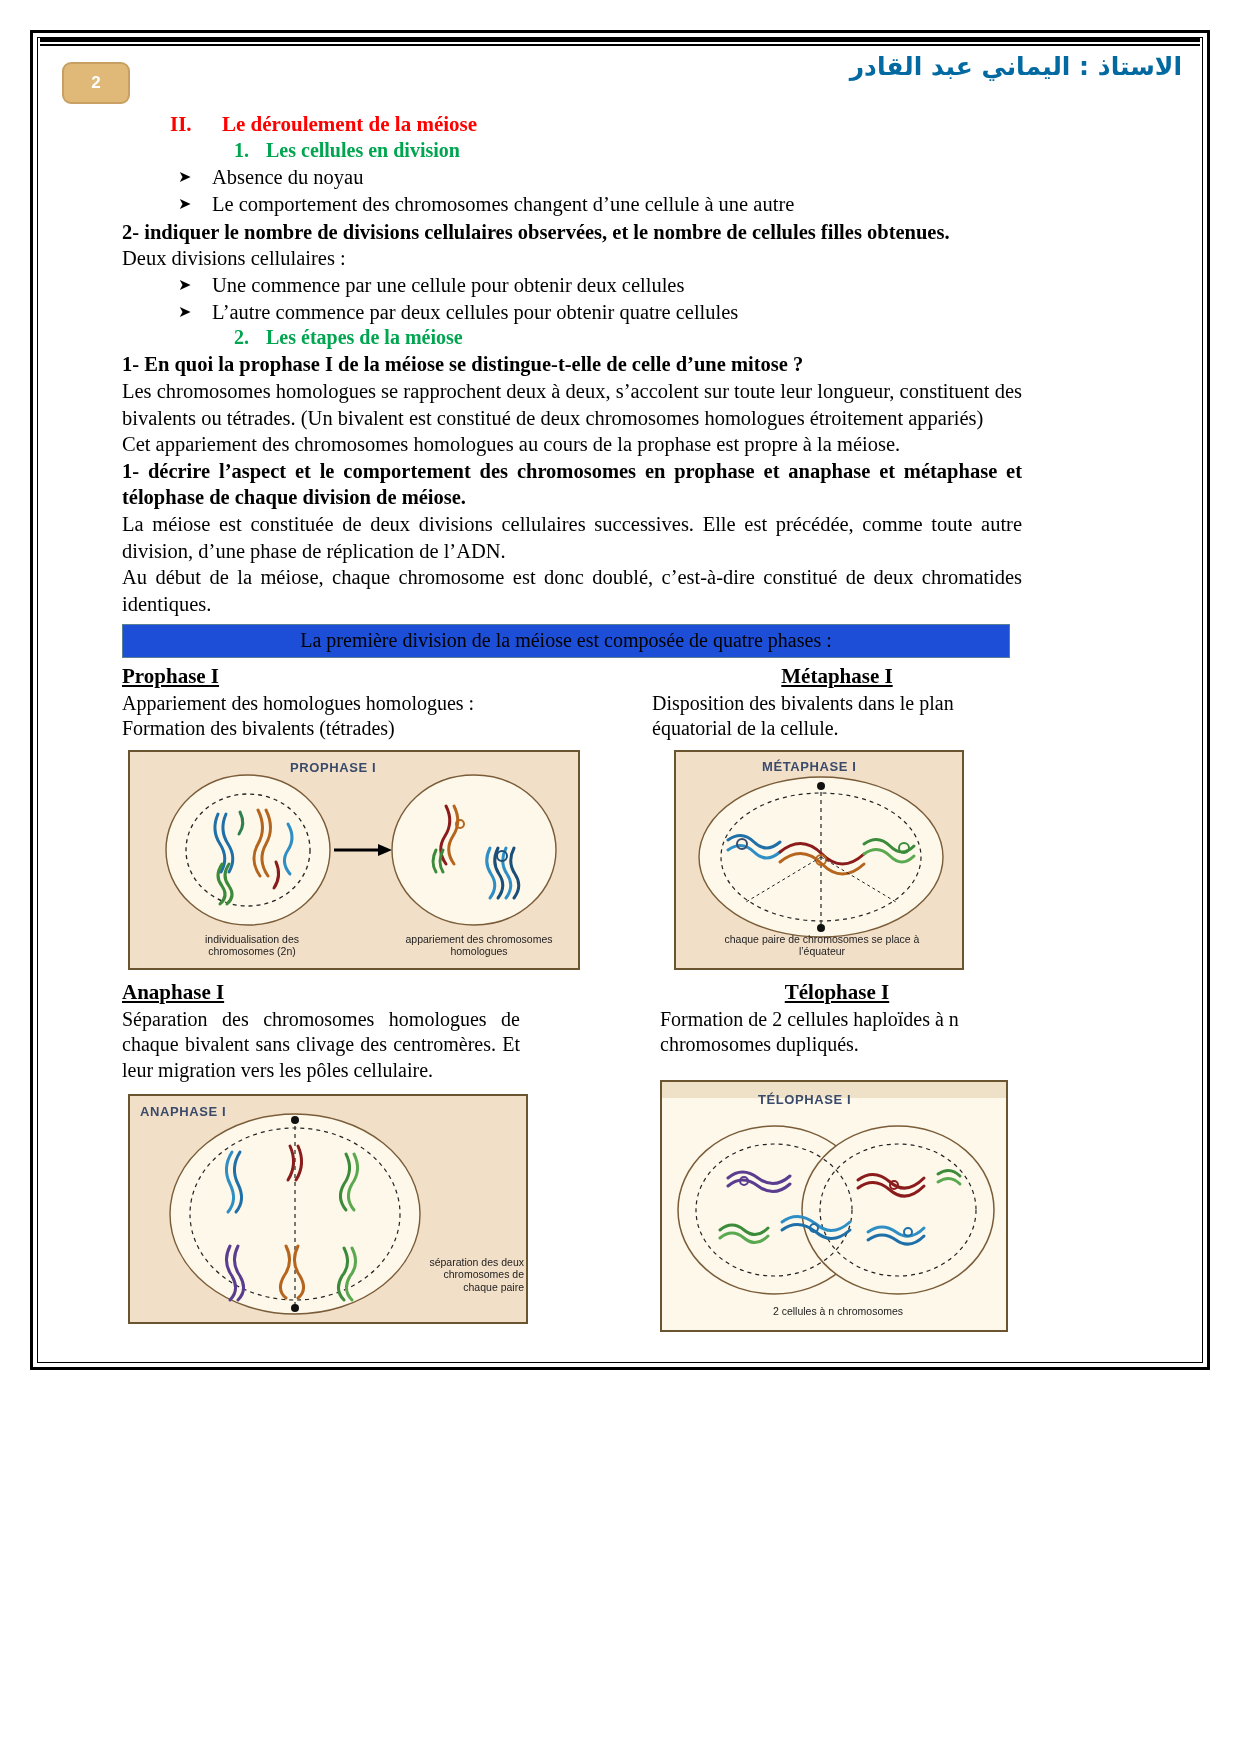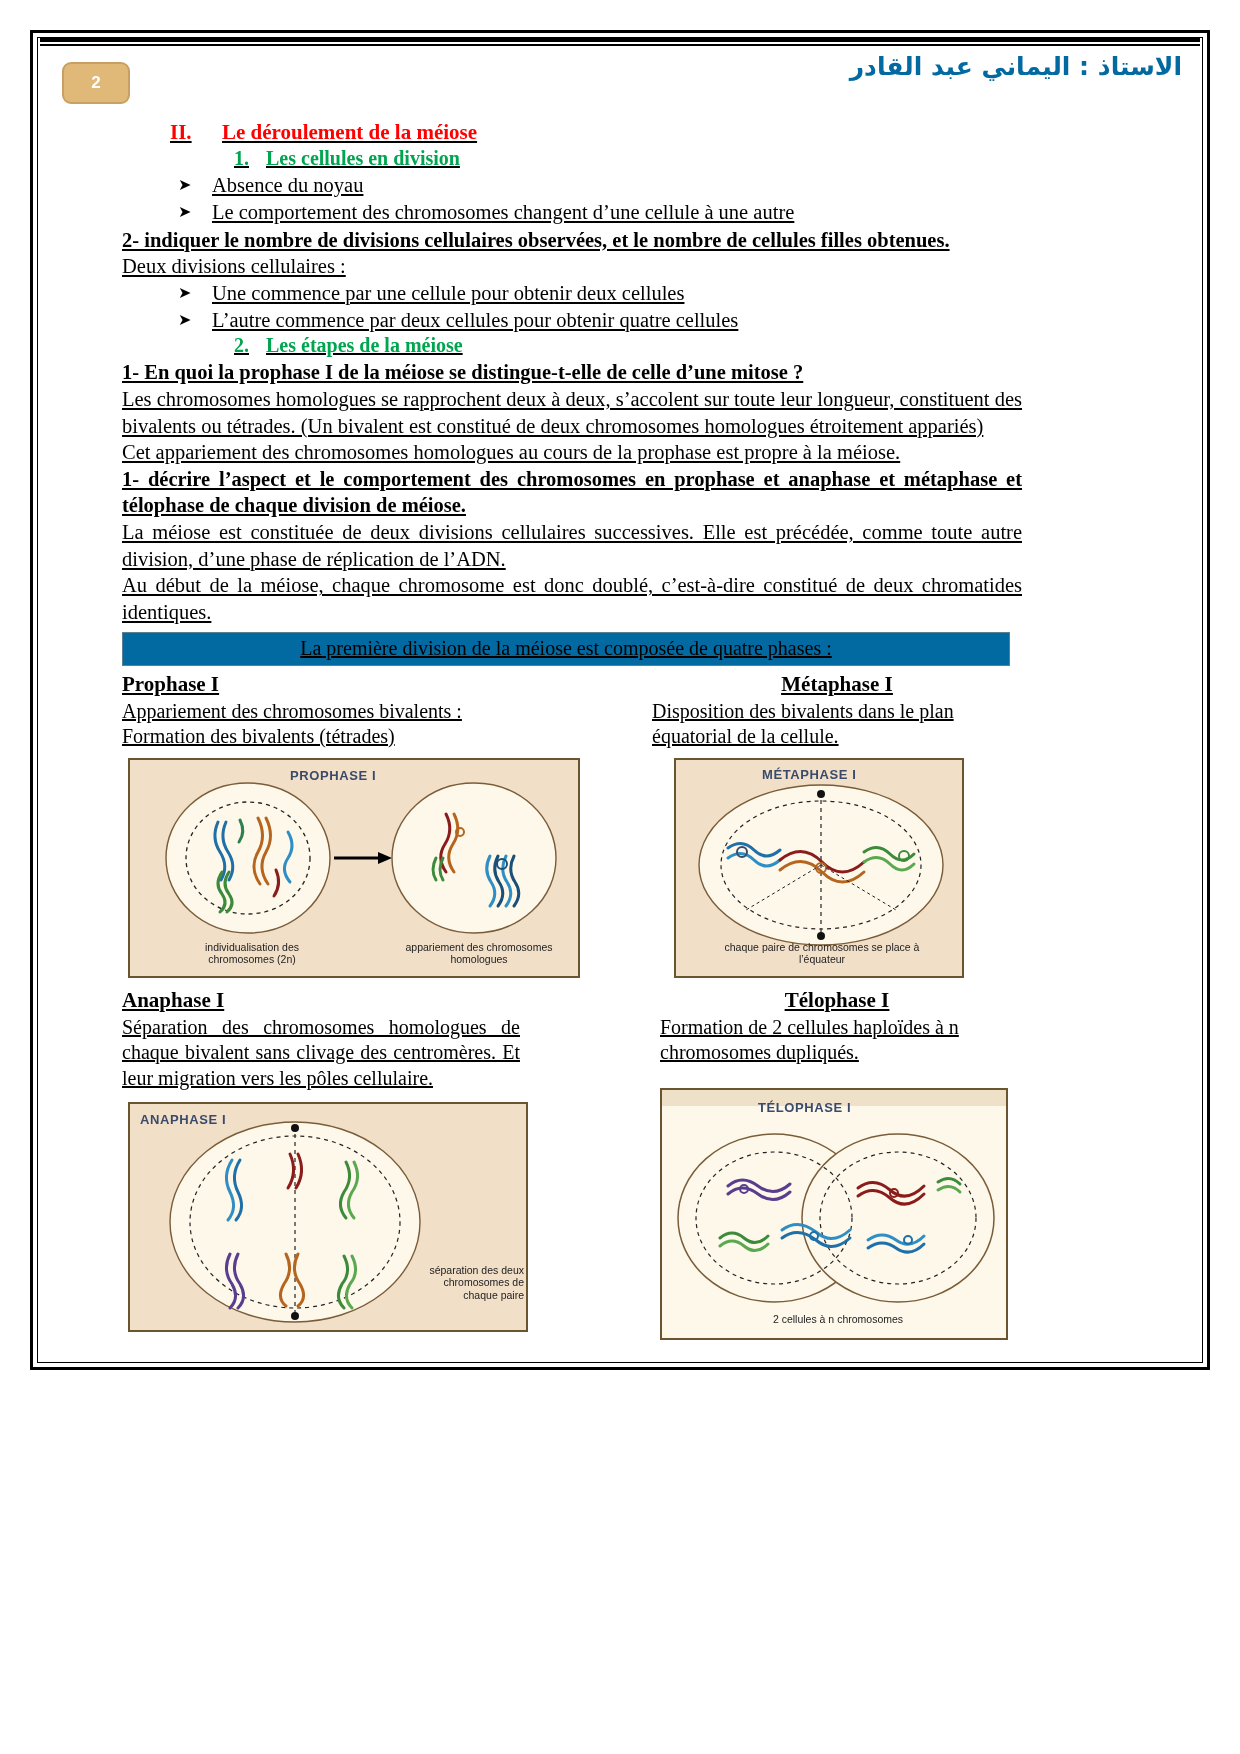--- a/index.html
+++ b/index.html
@@ -60,23 +60,22 @@
     font-family: "DejaVu Sans", sans-serif;
     font-size: 25px;
     font-weight: bold;
     color: #0369a1;
     white-space: nowrap;
   }
 
   
   .content {
     position: absolute;
-    left: 122px; top: 120px;
+    left: 122px; top: 112px;
     width: 900px;
-    text-decoration: underline;
   }
 
   .h-roman {
     color: #ff0000;
     font-weight: bold;
     font-size: 21px;
     margin: 0 0 2px 0;
     padding-left: 48px;
     display: flex;
     gap: 26px;
@@ -124,21 +123,21 @@
     content: "\27A4";
     position: absolute;
     left: 0;
     font-size: 16px;
     top: 2px;
   }
 
   
   .banner {
     margin-top: 6px;
-    background: #0369a1;
+    background: #1d4ed8;
     border: 1px solid #5b7f93;
     text-align: center;
     font-size: 20px;
     padding: 4px 0 5px 0;
     width: 888px;
   }
 
   
   .phases {
     display: grid;
@@ -244,21 +243,21 @@
 
   <p class="a just">La méiose est constituée de deux divisions cellulaires successives. Elle est précédée, comme toute autre division, d’une phase de réplication de l’ADN.</p>
   <p class="a just">Au début de la méiose, chaque chromosome est donc doublé, c’est-à-dire constitué de deux chromatides identiques.</p>
 
   <div class="banner">La première division de la méiose est composée de quatre phases :</div>
 
   <div class="phases">
 
     <div>
       <p class="phase-title">Prophase I</p>
-      <p class="phase-desc">Appariement des chromosomes bivalents :</p>
+      <p class="phase-desc">Appariement des homologues homologues :</p>
       <p class="phase-desc">Formation des bivalents (tétrades)</p>
 
       <div class="fig" style="width:452px;height:220px;margin-top:8px;margin-left:6px;">
         <svg width="452" height="220" viewBox="0 0 452 220">
           <rect x="0" y="0" width="452" height="220" fill="#f2dfc8"></rect>
 
           <ellipse cx="118" cy="98" rx="82" ry="75" fill="#fdf8ea" stroke="#7a5c38" stroke-width="1.4"></ellipse>
           <ellipse cx="118" cy="98" rx="62" ry="56" fill="none" stroke="#222" stroke-width="1.3" stroke-dasharray="4,4"></ellipse>
           <path d="M88 62 q-7 16 2 30 q9 14 1 28" stroke="#1f6fa8" fill="none" stroke-width="3" stroke-linecap="round"></path>
           <path d="M96 62 q-7 16 2 30 q9 14 1 28" stroke="#1f6fa8" fill="none" stroke-width="3" stroke-linecap="round"></path>

